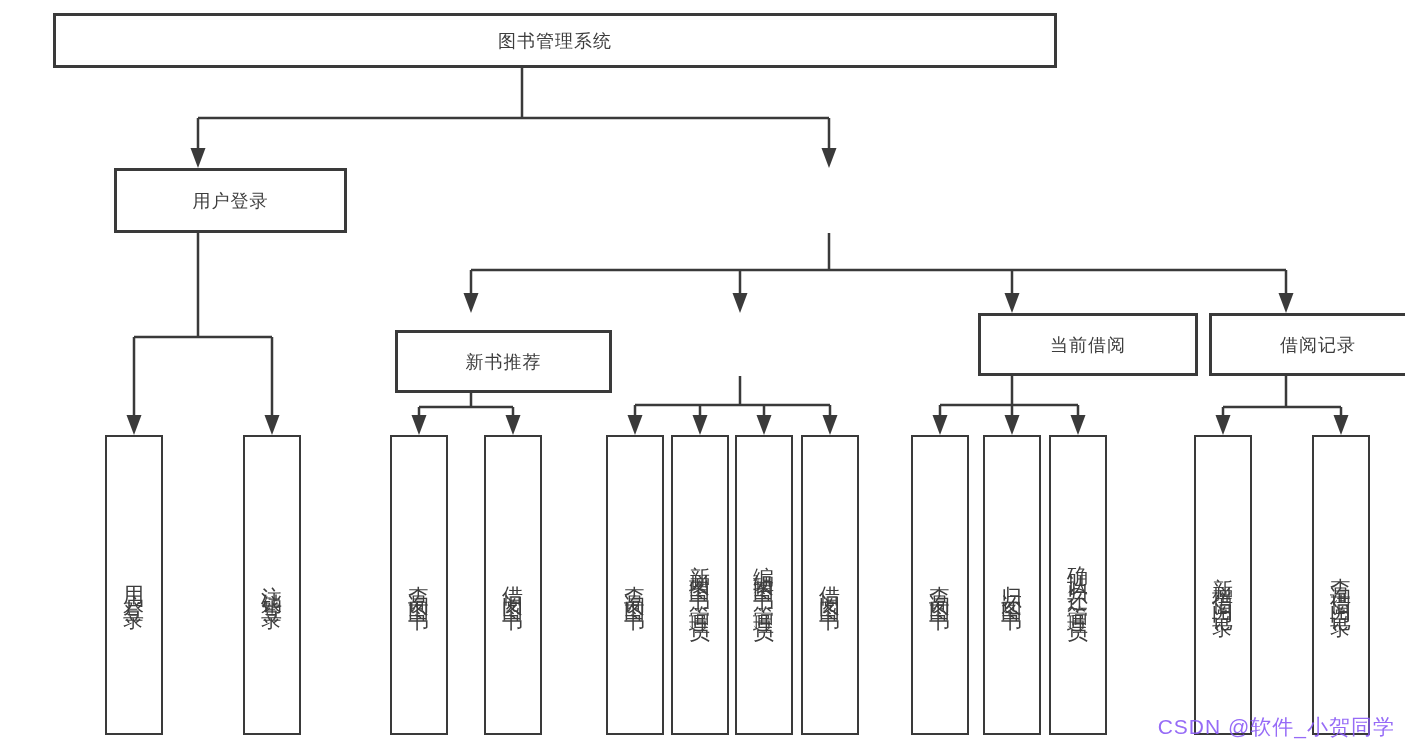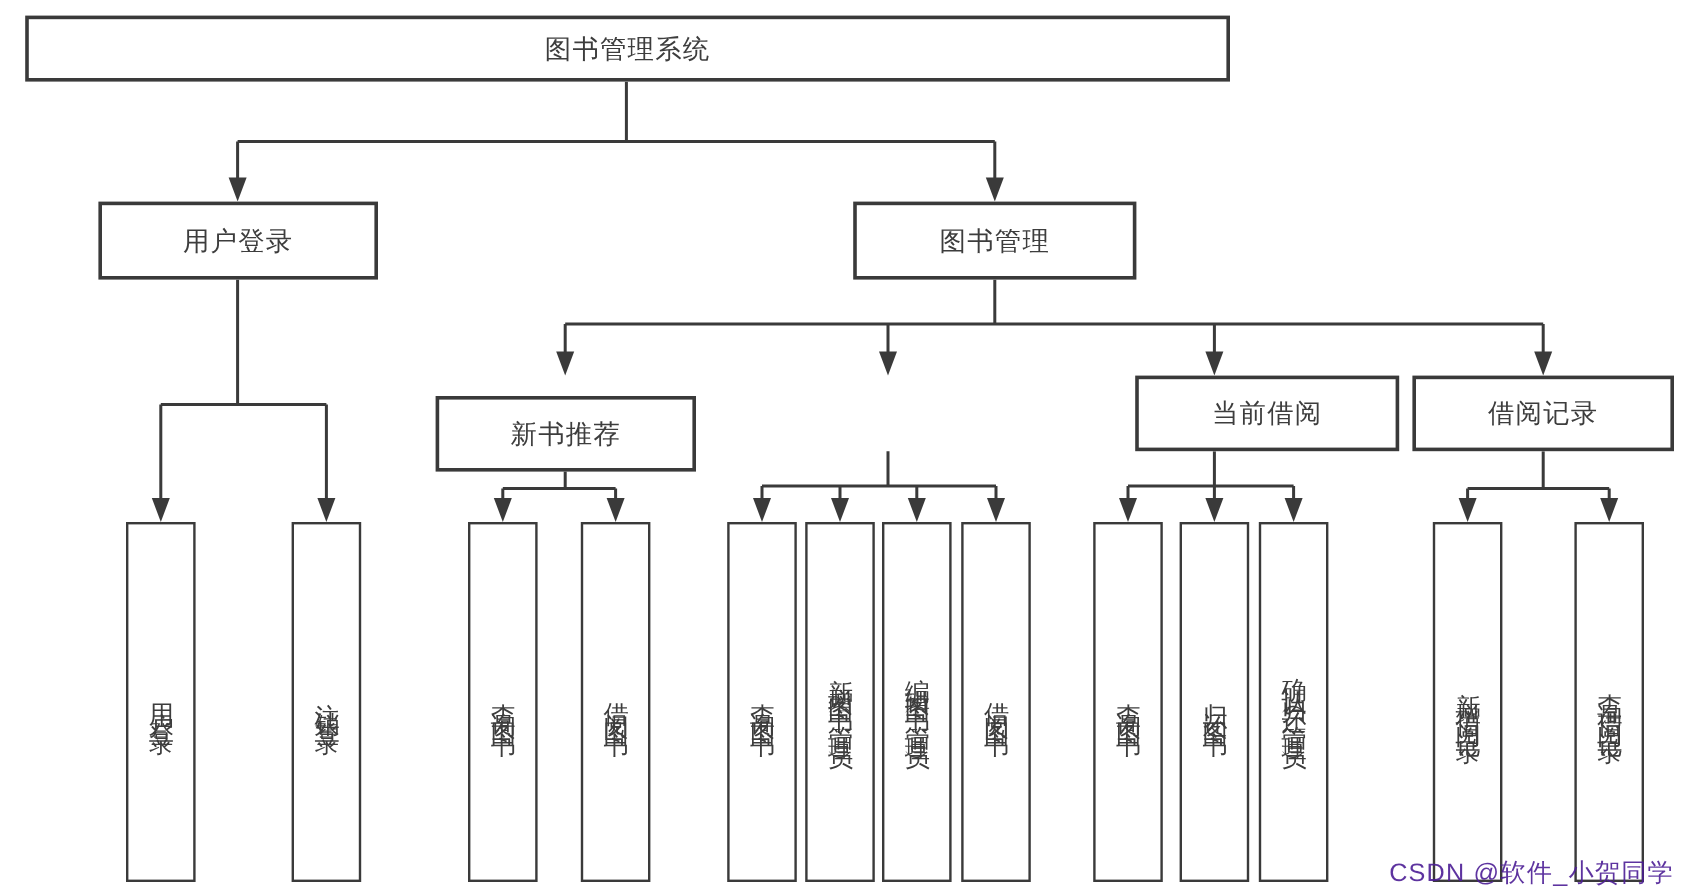--- a/index.html
+++ b/index.html
@@ -20,37 +20,37 @@
     position: absolute;
     box-sizing: border-box;
     background: #ffffff;
     border: 3px solid #3a3a3a;
     display: flex;
     align-items: center;
     justify-content: center;
     color: #3d3d3d;
     z-index: 2;
   }
-  .node.h { font-size: 22px; letter-spacing: 1px; white-space: nowrap; }
+  .node.h { font-size: 18px; letter-spacing: 1px; white-space: nowrap; margin-left: 32px; }
   .node.leaf { border-width: 2px; }
   .vtext {
     writing-mode: vertical-rl;
     text-orientation: mixed;
     font-size: 21px;
     line-height: 1;
     letter-spacing: 8px;
     color: #3d3d3d;
     white-space: nowrap;
   }
   .watermark {
     position: absolute;
     right: 10px;
     bottom: 6px;
     font-size: 21px;
-    color: #4c1d95;
+    color: #8b5cf6;
     opacity: 0.9;
     z-index: 3;
     white-space: nowrap;
     letter-spacing: 1px;
   }
 </style>
 </head>
 <body>
 
 <div class="canvas">
@@ -94,23 +94,20 @@
       <polygon points="1333.5,415 1348.5,415 1341,435"></polygon>
     </g>
   </svg>
 
   <div class="node h" style="left:21px; top:13px; width:1004px; height:55px;">
     <span>图书管理系统</span>
   </div>
 
   <div class="node h" style="left:82px; top:168px; width:233px; height:65px;">
     <span>用户登录</span>
-  </div>
-  <div class="node h" style="left:711px; top:168px; width:236px; height:65px;">
-    <span>图书管理</span>
   </div>
 
   <div class="node h" style="left:363px; top:330px; width:217px; height:63px;">
     <span>新书推荐</span>
   </div>
   <div class="node h" style="left:946px; top:313px; width:220px; height:63px;">
     <span>当前借阅</span>
   </div>
   <div class="node h" style="left:1177px; top:313px; width:218px; height:63px;">
     <span>借阅记录</span>

